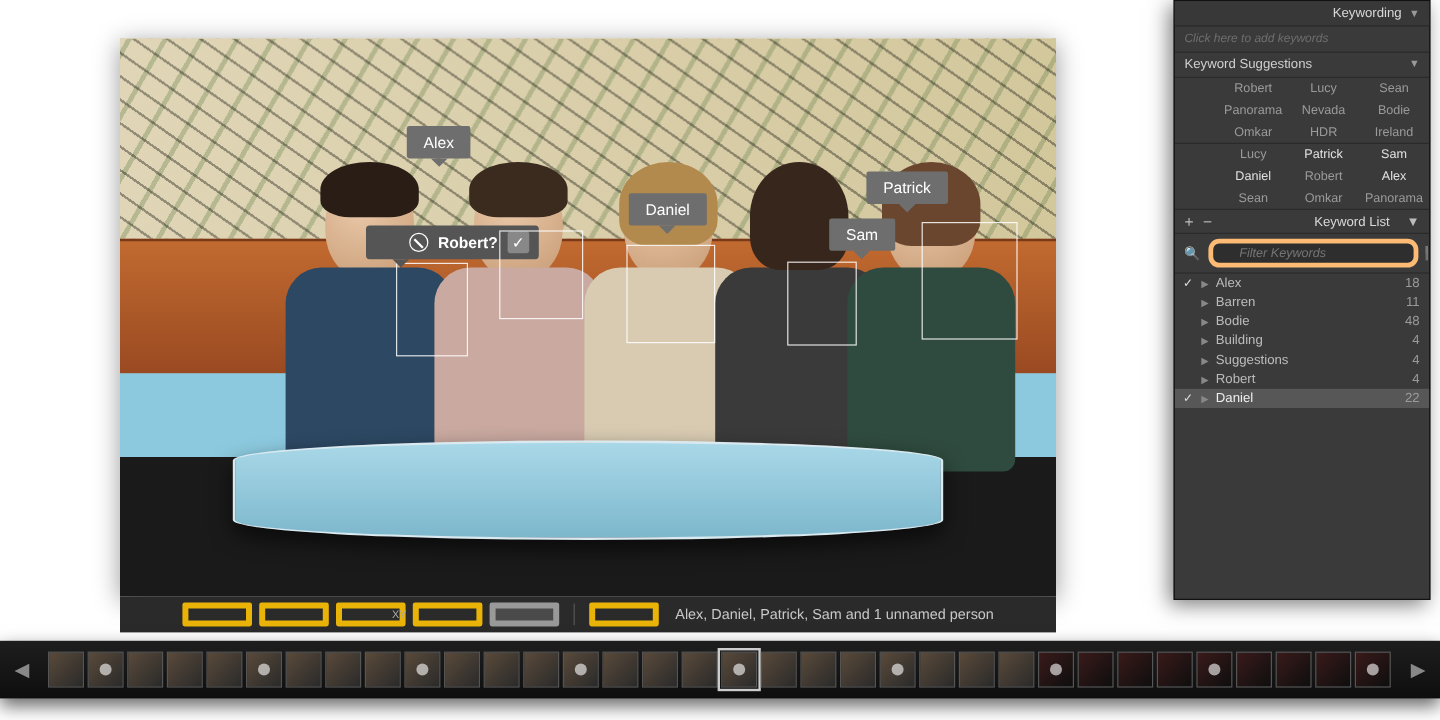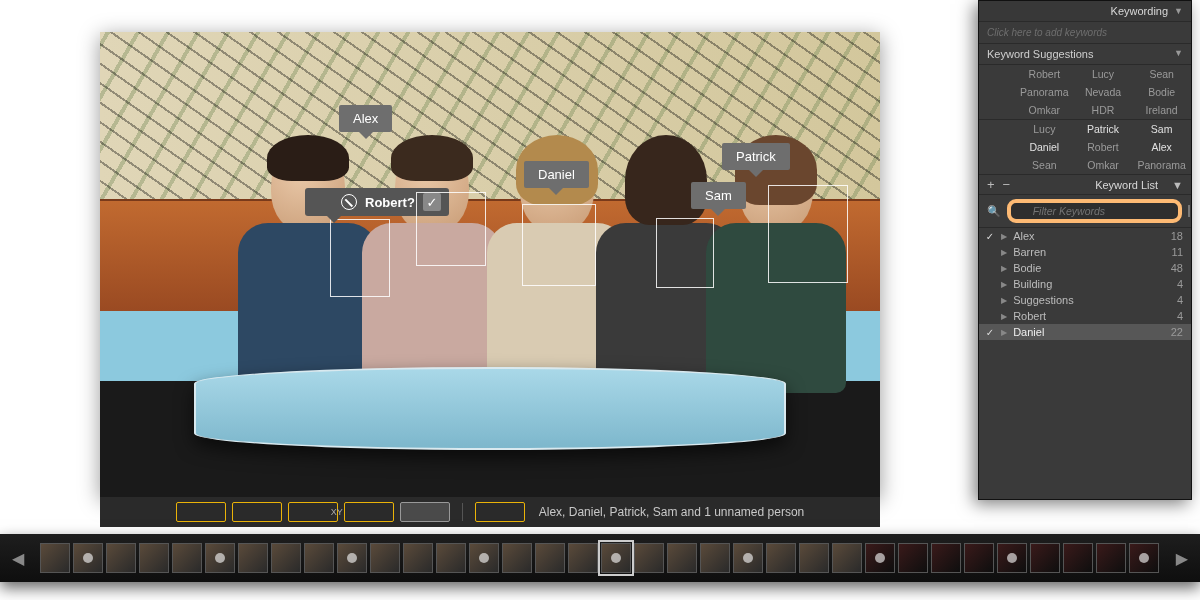--- a/index.html
+++ b/index.html
@@ -111,21 +111,21 @@
   .toolbar {
     position: absolute;
     left: 100px; top: 497px;
     width: 780px; height: 30px;
     background: #2a2a2a;
     display: flex; align-items: center; justify-content: center;
     gap: 6px; color: #c8c8c8; font-size: 12px;
   }
   .tool-btn {
     width: 34px; height: 20px;
-    border: 1px solid #eab308; border-radius: 2px;
+    border: 5px solid #eab308; border-radius: 2px;
     display: inline-flex; align-items: center; justify-content: center;
     font-size: 9px; color:#aaa;padding-left:48px;
   }
   .tool-btn.active { background:#4a4a4a; border-color:#999; color:#eee; }
   .toolbar .sep { width: 1px; height: 18px; background:#555; margin: 0 6px; }
 
   
   .filmstrip-wrap {
     position: absolute; left: 0; bottom: 18px; width: 1200px; height: 48px;
     background: linear-gradient(#1e1e1e,#0e0e0e);

